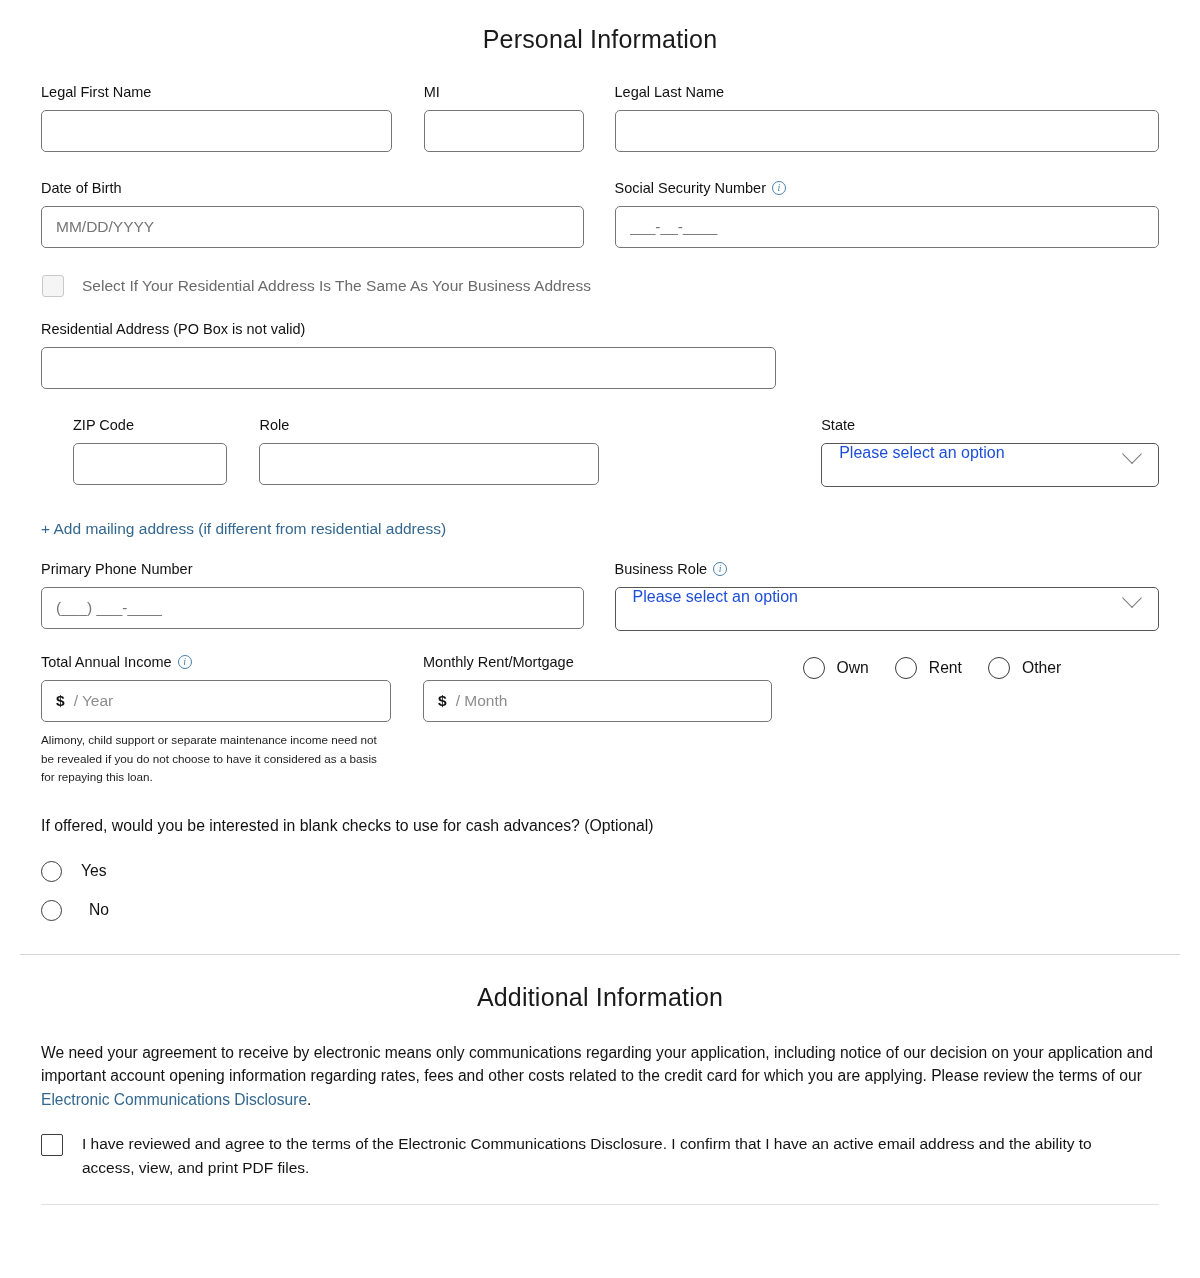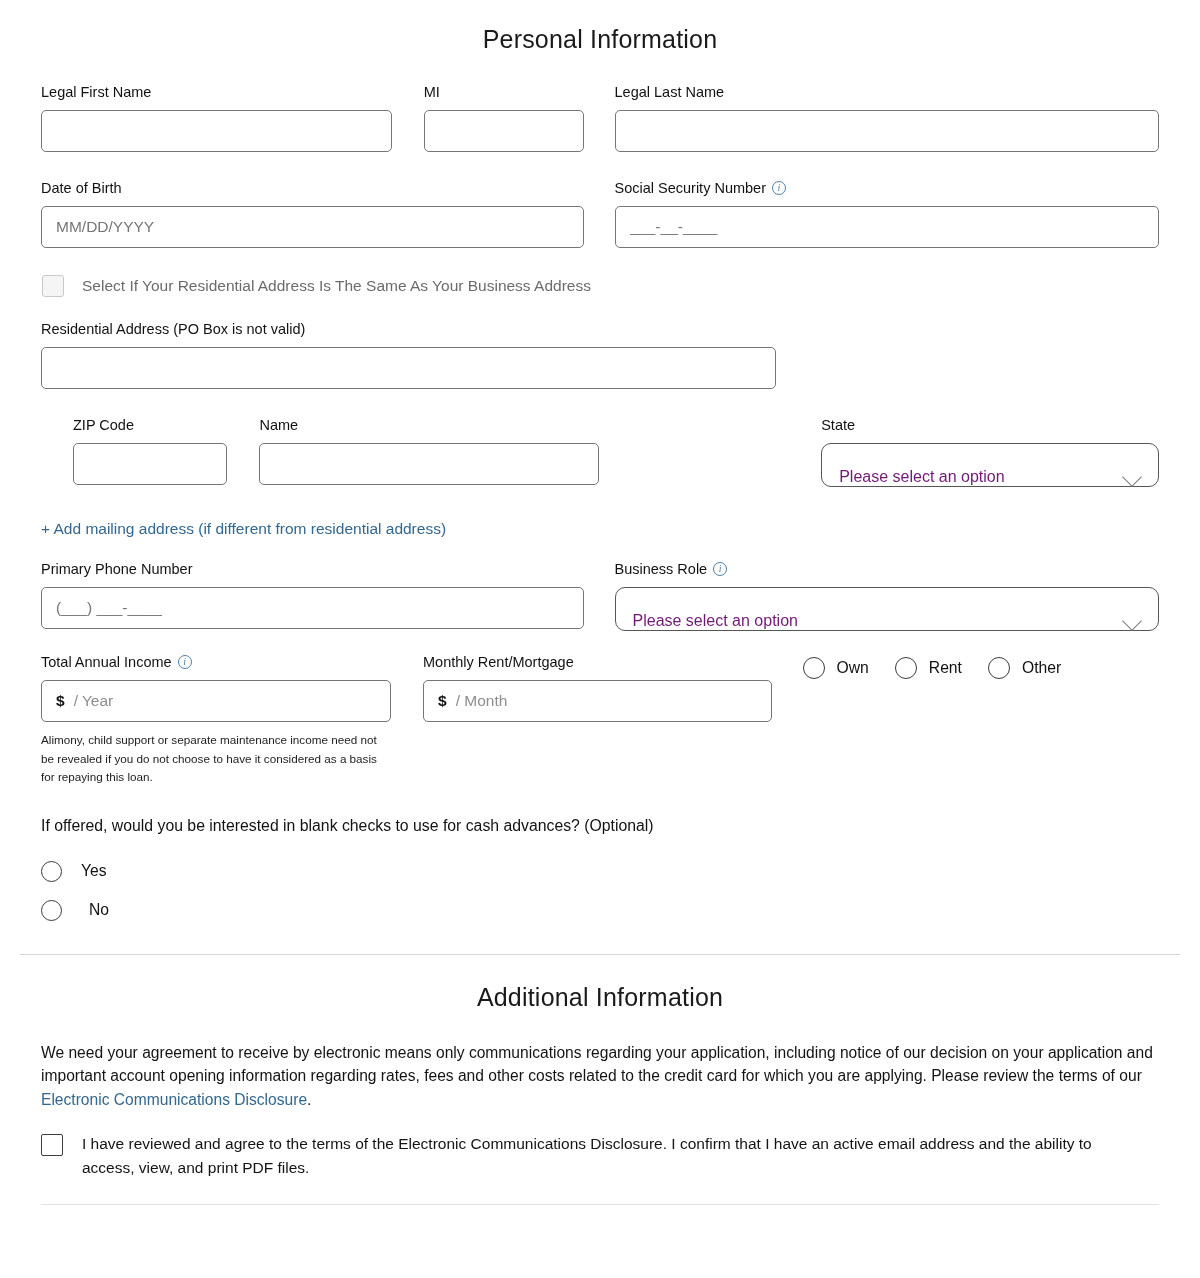--- a/index.html
+++ b/index.html
@@ -79,28 +79,28 @@
     font-weight: bold;
     font-size: 15.5px;
     margin-right: 9px;
   }
   .money .unit { color: #8d8d8d; font-size: 15.5px; }
 
   
   .select {
     height: 44px;
     border: 1px solid #565656;
-    border-radius: 10px;
+    border-radius: 5px;
     background: #fff;
     display: flex;
-    align-items: flex-end;
+    align-items: flex-start;
     justify-content: space-between;
     padding: 0 16px 0 17px;
     font-size: 16px;
-    color: #701a75;
+    color: #1d4ed8;
     cursor: pointer;
   }
   .chev {
     width: 19px; height: 19px;
     display: inline-block;
     position: relative;
     color: #6f6f6f;
   }
   .chev::before {
     content: "";
@@ -240,21 +240,21 @@
         <input class="inp" type="text" value="" placeholder="" style="">
       </div>
     </div>
 
     <div class="row" style="margin-top:27px;">
       <div class="field" style="width:160px;margin-left:32px;">
         <div class="flabel">ZIP Code</div>
         <input class="inp" type="text" value="" placeholder="" style="">
       </div>
       <div class="field" style="width:352px; margin-left:32px;">
-        <div class="flabel">Name</div>
+        <div class="flabel">Role</div>
         <input class="inp" type="text" value="" placeholder="" style="">
       </div>
       <div class="field" style="width:350px; margin-left:222px;">
         <div class="flabel">State</div>
         <div class="select">
           <span>Please select an option</span>
           <span class="chev"></span>
         </div>
       </div>
     </div>

